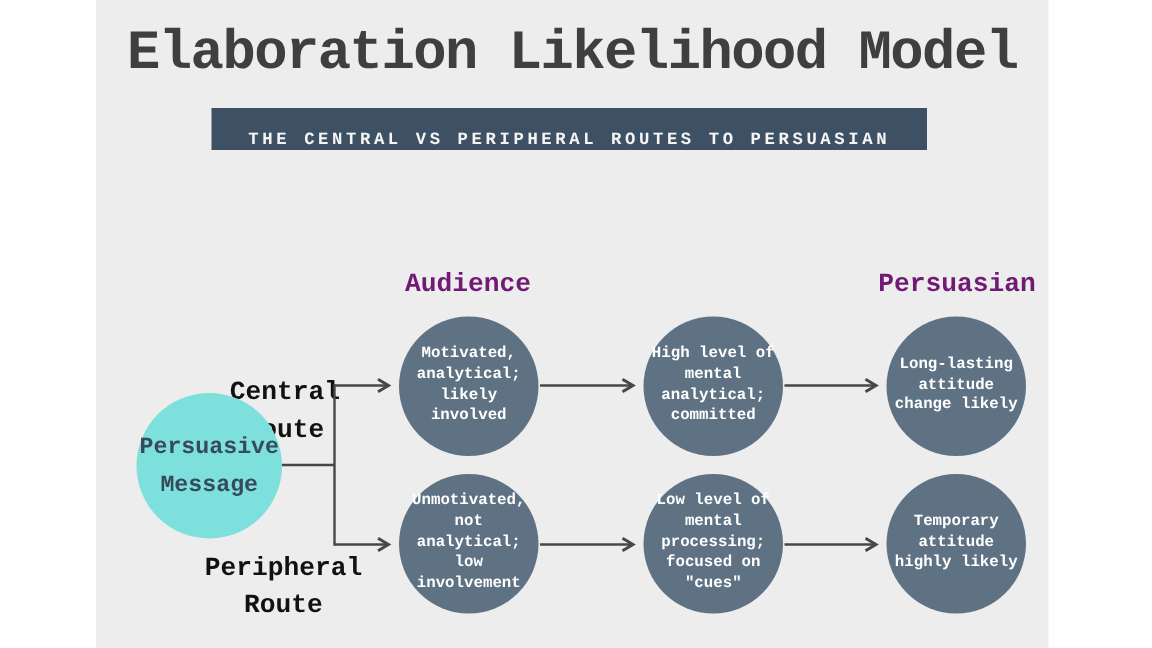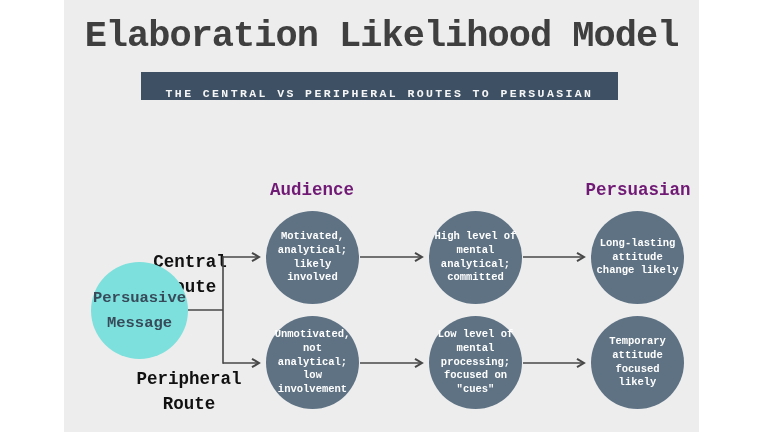--- a/index.html
+++ b/index.html
@@ -121,15 +121,15 @@
   <div class="node n-pp">
     <span class="node-text">Low level of
 mental
 processing;
 focused on
 "cues"</span>
   </div>
   <div class="node n-pr">
     <span class="node-text">Temporary
 attitude
-focused likely</span>
+highly likely</span>
   </div>
 </div>
 
 </body></html>

